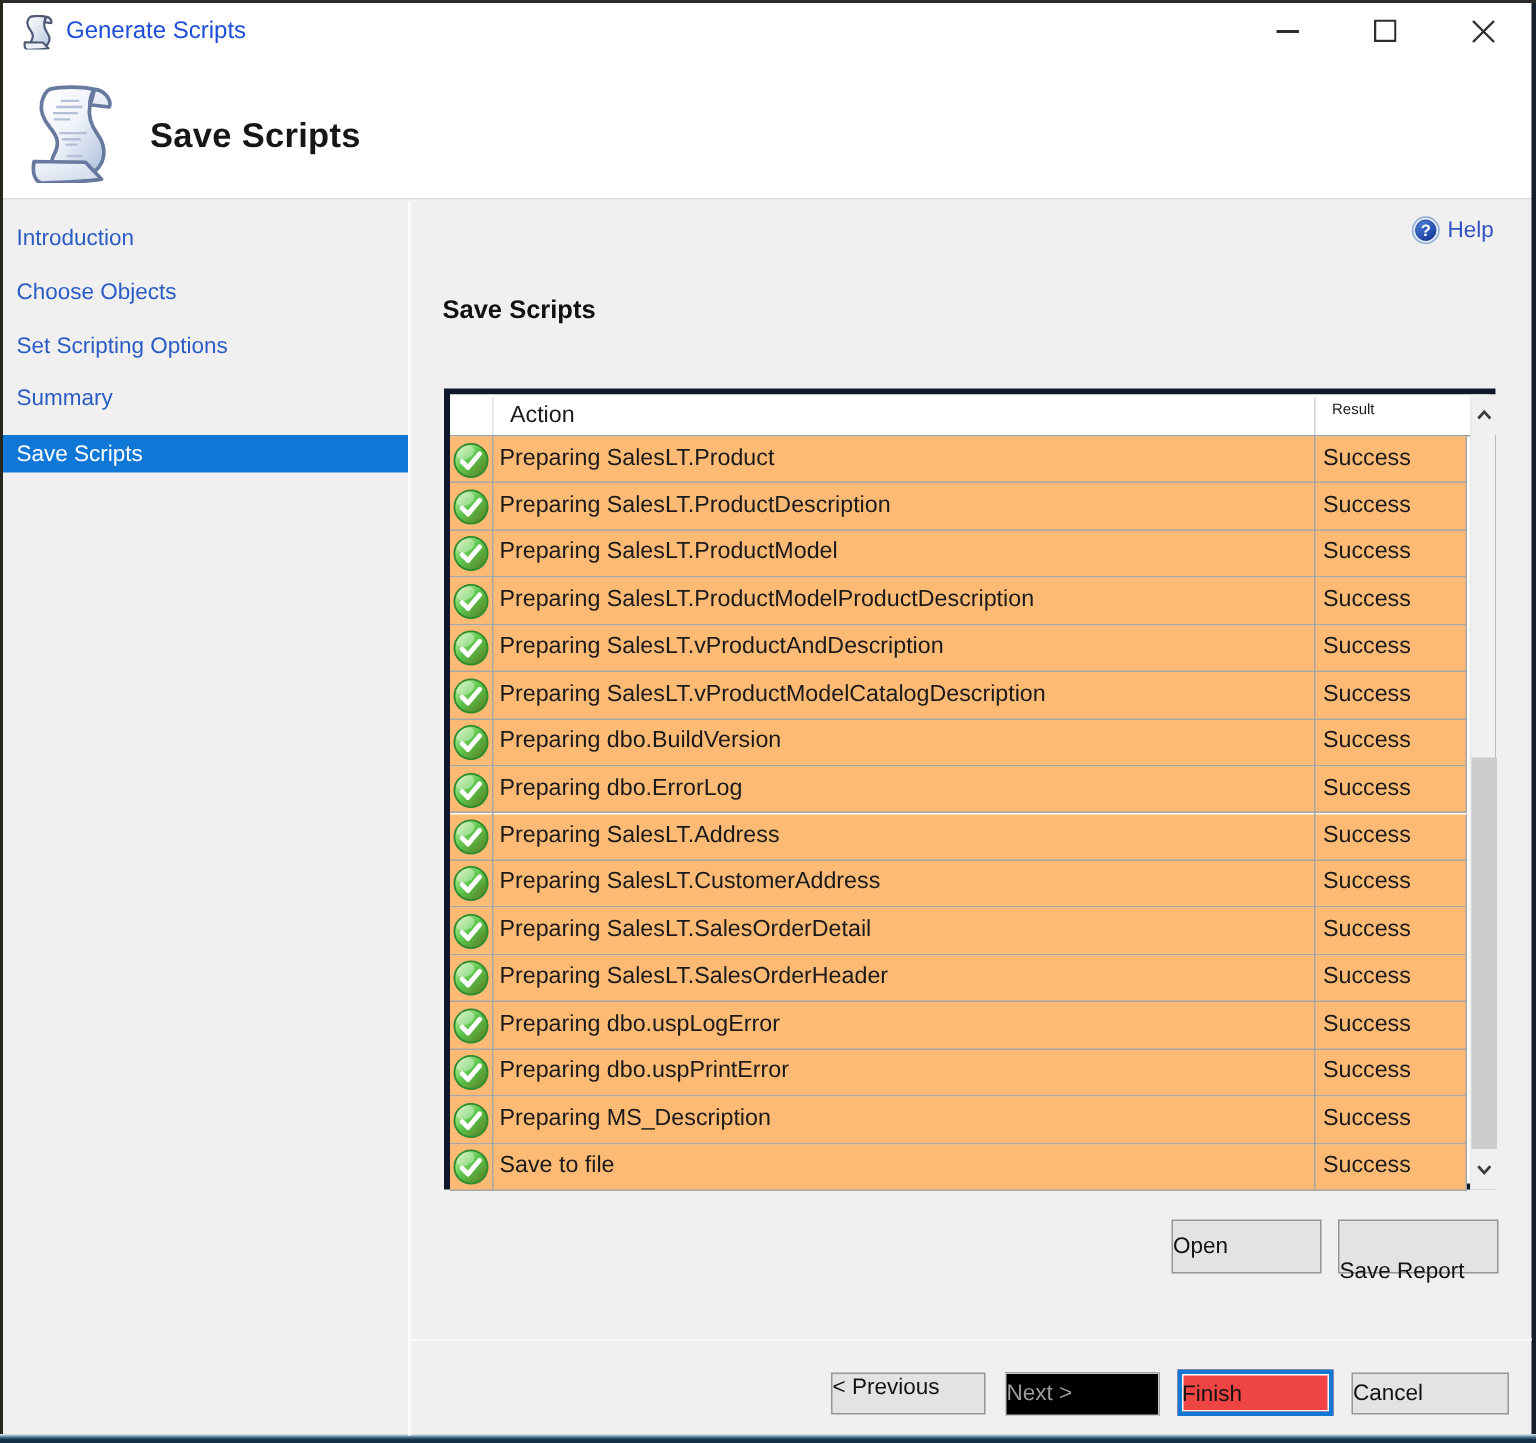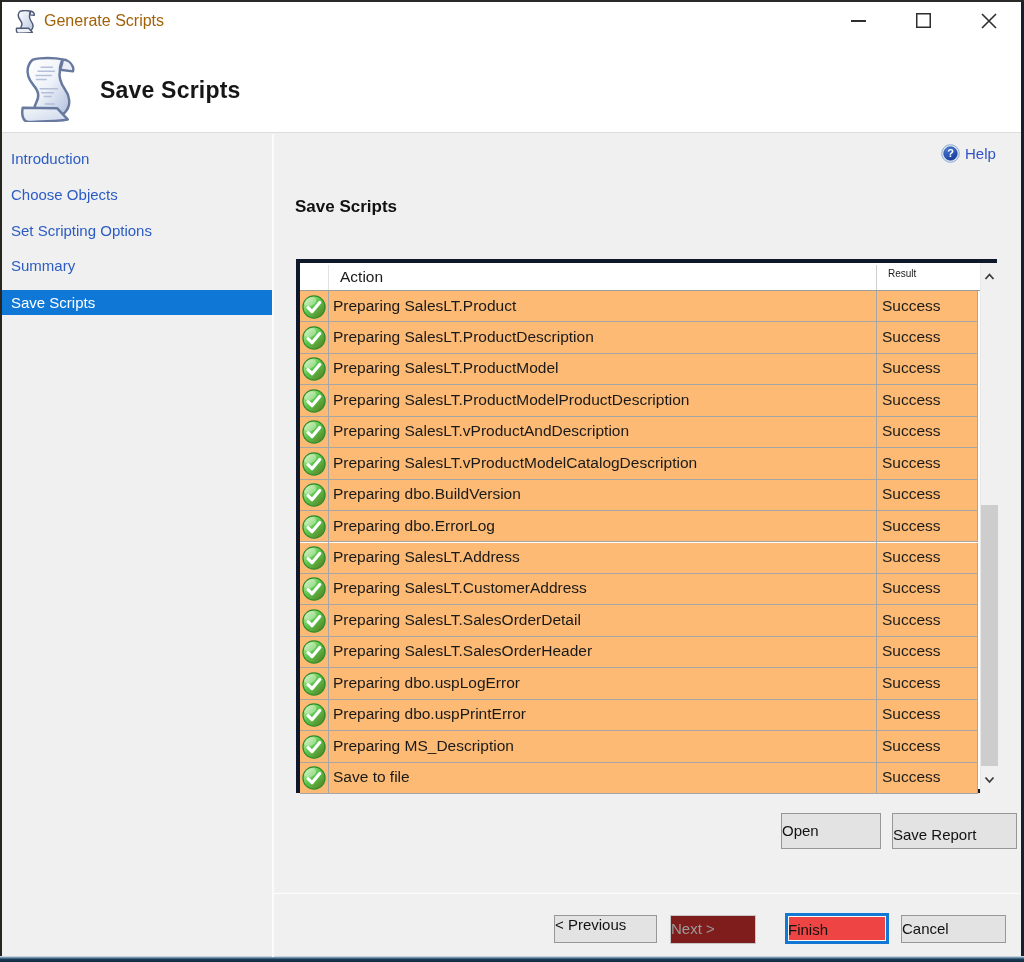--- a/index.html
+++ b/index.html
@@ -5,21 +5,21 @@
 html,body{width:1024px;height:962px;overflow:hidden}
 body{position:relative;font-family:"Liberation Sans",sans-serif;background:#f0f0f0;-webkit-font-smoothing:antialiased}
 .abs{position:absolute}
 
 #b-top{left:0;top:0;width:1024px;height:2px;background:#2a2a28}
 #b-left{left:0;top:0;width:2px;height:962px;background:#26261f}
 #b-right{left:1021px;top:2px;width:3px;height:960px;background:#16202c}
 #b-bottom{left:0;top:956px;width:1024px;height:6px;background:linear-gradient(#f0f0f0 0%,#4c7693 35%,#16354e 60%,#122c41 100%)}
 
 #topband{left:2px;top:2px;width:1019px;height:131px;background:#ffffff;border-bottom:1px solid #dcdcdc}
-#titletext{left:44px;top:12px;font-size:16px;color:#a16207}
+#titletext{left:44px;top:12px;font-size:16px;color:#1d4ed8}
 #h1{left:100px;top:77px;font-size:23px;font-weight:bold;color:#161616;letter-spacing:0.2px}
 
 #minbtn{left:851px;top:20px;width:15px;height:2px;background:#2e2e2e}
 
 .nav{left:11px;font-size:15px;color:#2b5cc4}
 #selbar{left:2px;top:290px;width:270px;height:25px;background:#0f78d7}
 #selbar span{position:absolute;left:9px;top:4px;font-size:15px;color:#ffffff}
 #vdivider{left:272px;top:134px;width:2px;height:823px;background:#fbfbfb}
 #hdivider{left:274px;top:892px;width:747px;height:2px;background:#fcfcfc;border-top:1px solid #f2f2f2}
 
@@ -37,23 +37,23 @@
 .trow .act{position:absolute;left:33px;top:5.5px;font-size:15.5px;color:#1a1a1a;white-space:nowrap}
 .trow .res{position:absolute;left:582px;top:5.5px;font-size:15.5px;color:#1a1a1a}
 .cdiv{position:absolute;width:1px;background:#a6a6a6;top:28px;height:502px}
 
 #sbar{position:absolute;left:680px;top:0;width:17px;height:530px;background:#f0f0f0;border-left:1px solid #e8e8e8}
 #sbar .btn{position:absolute;left:0;width:17px;height:27px;background:#f0f0f0}
 #sthumb{position:absolute;left:0px;top:242px;width:17px;height:261px;background:#cdcdcd}
 
 .btn1{position:absolute;background:#e3e3e3;border:1px solid #979797;font-size:15px;color:#121212;}
 #openbtn{left:781px;top:813px;width:100px;height:36px;padding-top:8px}
-#savereport{left:892px;top:813px;width:125px;height:36px;padding-top:12px}
+#savereport{left:892px;top:813px;width:107px;height:36px;padding-top:25px}
 #prevbtn{left:554px;top:915px;width:103px;height:28px;padding-top:0}
-#nextbtn{left:670px;top:915px;width:86px;height:29px;padding-top:4px;background:#7f1d1d;border-color:#c7c7c7;color:#9b9b9b}
+#nextbtn{left:670px;top:915px;width:103px;height:29px;padding-top:4px;background:#000000;border-color:#c7c7c7;color:#9b9b9b}
 #finishbtn{left:785px;top:913px;width:104px;height:31px;padding-top:5px;border:3px solid #1278d3;background:#ef4444;box-shadow:inset 0 0 0 1px #fafaf6}
 #cancelbtn{left:901px;top:915px;width:105px;height:28px;padding-top:4px}
 </style></head>
 <body>
 <div class="abs" id="topband"></div>
 <div class="abs" id="b-top"></div>
 <div class="abs" id="b-left"></div>
 <div class="abs" id="b-right"></div>
 <div class="abs" id="b-bottom"></div>
 

